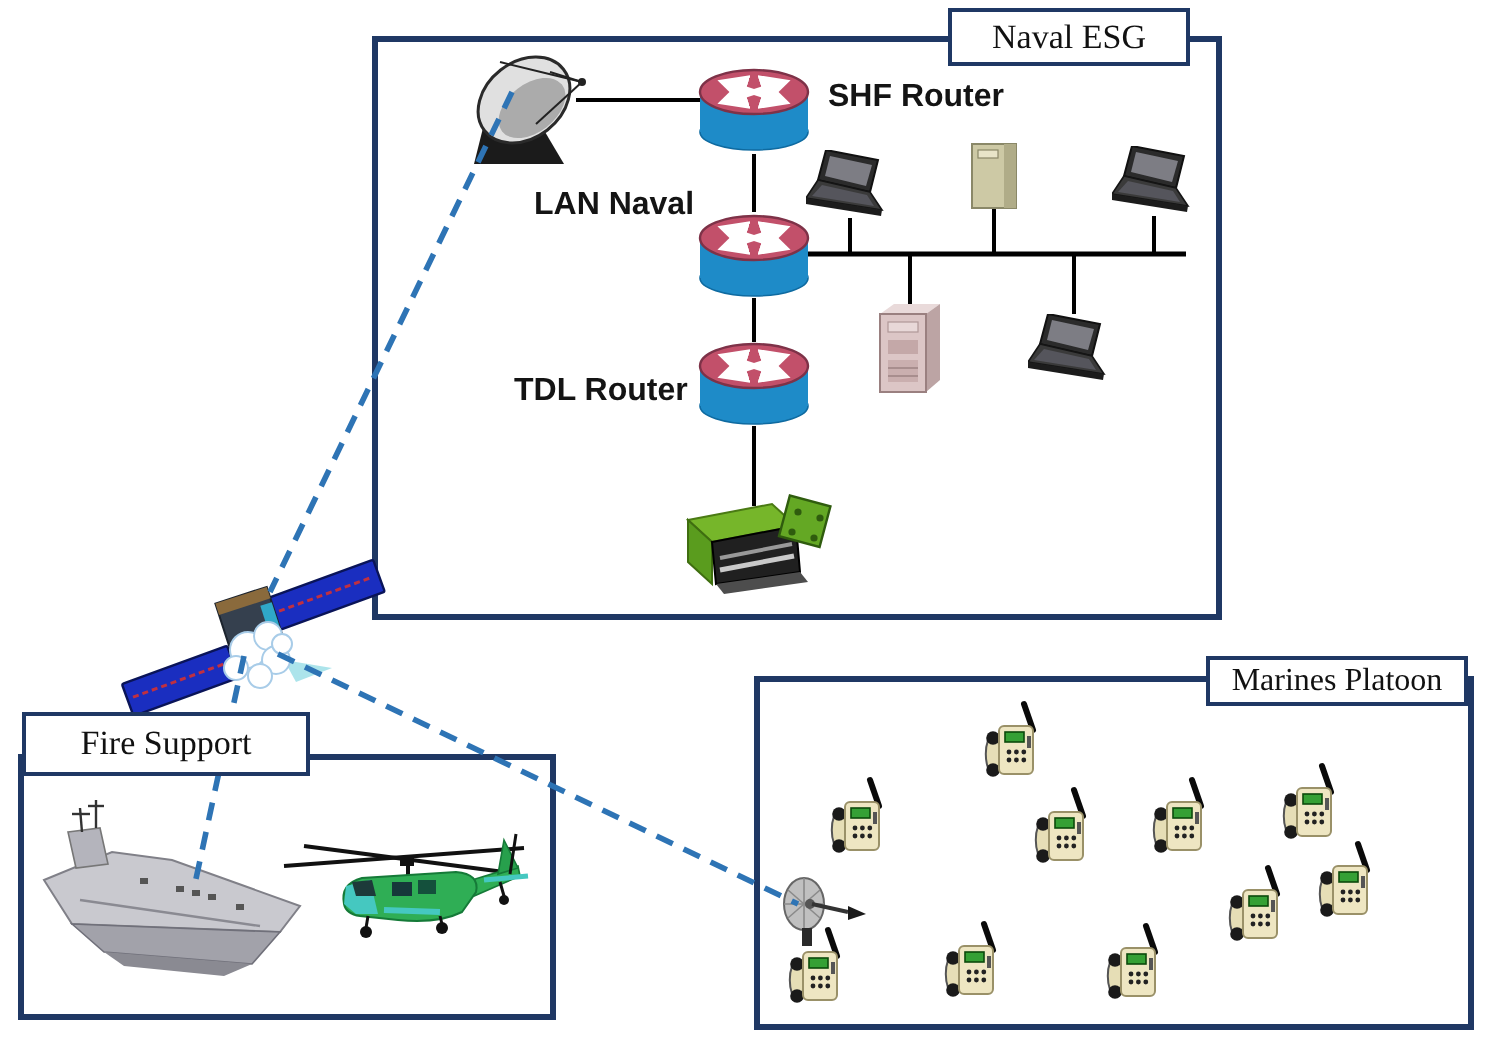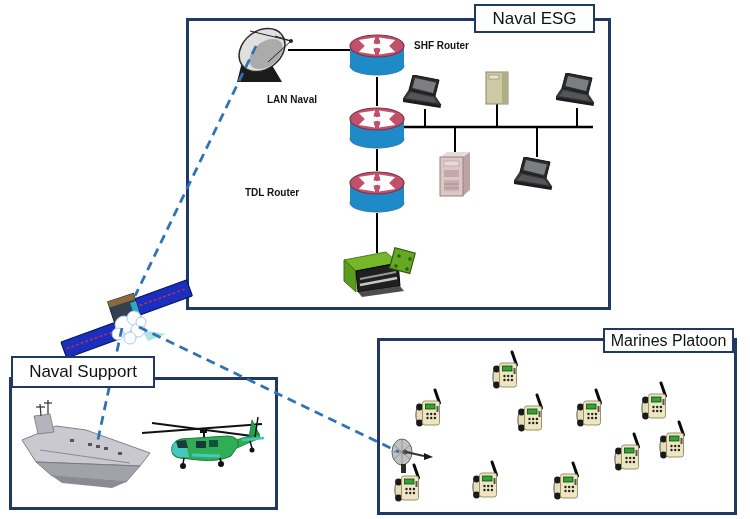--- a/index.html
+++ b/index.html
@@ -2,23 +2,23 @@
 <html style="--frame-navy: #1f3864; --link-blue: #2e74b5; --router-top-red: #c2506a; --router-body-blue: #1e8bc8; --radio-green: #76b62a; --panel-blue: #1a2ec0;"><head>
 <meta charset="utf-8">
 <style>
   html,body{margin:0;padding:0;background:#fff;}
   .canvas{position:relative;width:750px;height:519px;background:#fff;overflow:hidden;
           font-family:"Liberation Serif",serif;}
   .frame{position:absolute;border:3px solid var(--frame-navy,#1f3864);box-sizing:border-box;}
   svg.layer{position:absolute;left:0;top:0;}
   .label-box{position:absolute;background:#fff;border:2px solid var(--frame-navy,#1f3864);
              box-sizing:border-box;display:flex;align-items:center;justify-content:center;
-             font-family:Liberation Sans, sans-serif;font-size:17px;color:#111;}
+             font-family:Liberation Serif, serif;font-size:17px;color:#111;}
   .rlabel{position:absolute;font-family:"Liberation Sans",sans-serif;font-weight:bold;
-          font-size:10px;color:#141414;white-space:nowrap;}
+          font-size:16px;color:#141414;white-space:nowrap;}
   .blk{stroke:#000;stroke-width:2;fill:none;}
   .bus{stroke-width:2.5;}
   .dash{stroke:var(--link-blue,#2e74b5);stroke-width:2.8;stroke-dasharray:9 6;fill:none;}
   .router-top{fill:var(--router-top-red,#c2506a);}
   .router-body{fill:var(--router-body-blue,#1e8bc8);}
 </style>
 </head>
 <body>
 
 <div class="canvas">
@@ -229,20 +229,20 @@
       </g>
 
     <g>
       <path class="dash" d="M256 46 L135 296"></path>
       <path class="dash" d="M122 328 L97 444"></path>
       <path class="dash" d="M139 327 L399 452"></path>
     </g>
   </svg>
 
   <div class="label-box" style="left:474px;top:4px;width:121px;height:29px;">Naval ESG</div>
-  <div class="label-box" style="left:11px;top:356px;width:144px;height:32px;">Naval Support</div>
+  <div class="label-box" style="left:11px;top:356px;width:144px;height:32px;">Fire Support</div>
   <div class="label-box" style="left:603px;top:328px;width:131px;height:25px;font-size:16px;text-align:right;">Marines Platoon</div>
 
   <div class="rlabel" style="left:414px;top:40px;">SHF Router</div>
   <div class="rlabel" style="left:267px;top:94px;">LAN Naval</div>
-  <div class="rlabel" style="left:245px;top:187px;">TDL Router</div>
+  <div class="rlabel" style="left:257px;top:187px;">TDL Router</div>
 
 </div>
 
 </body></html>

